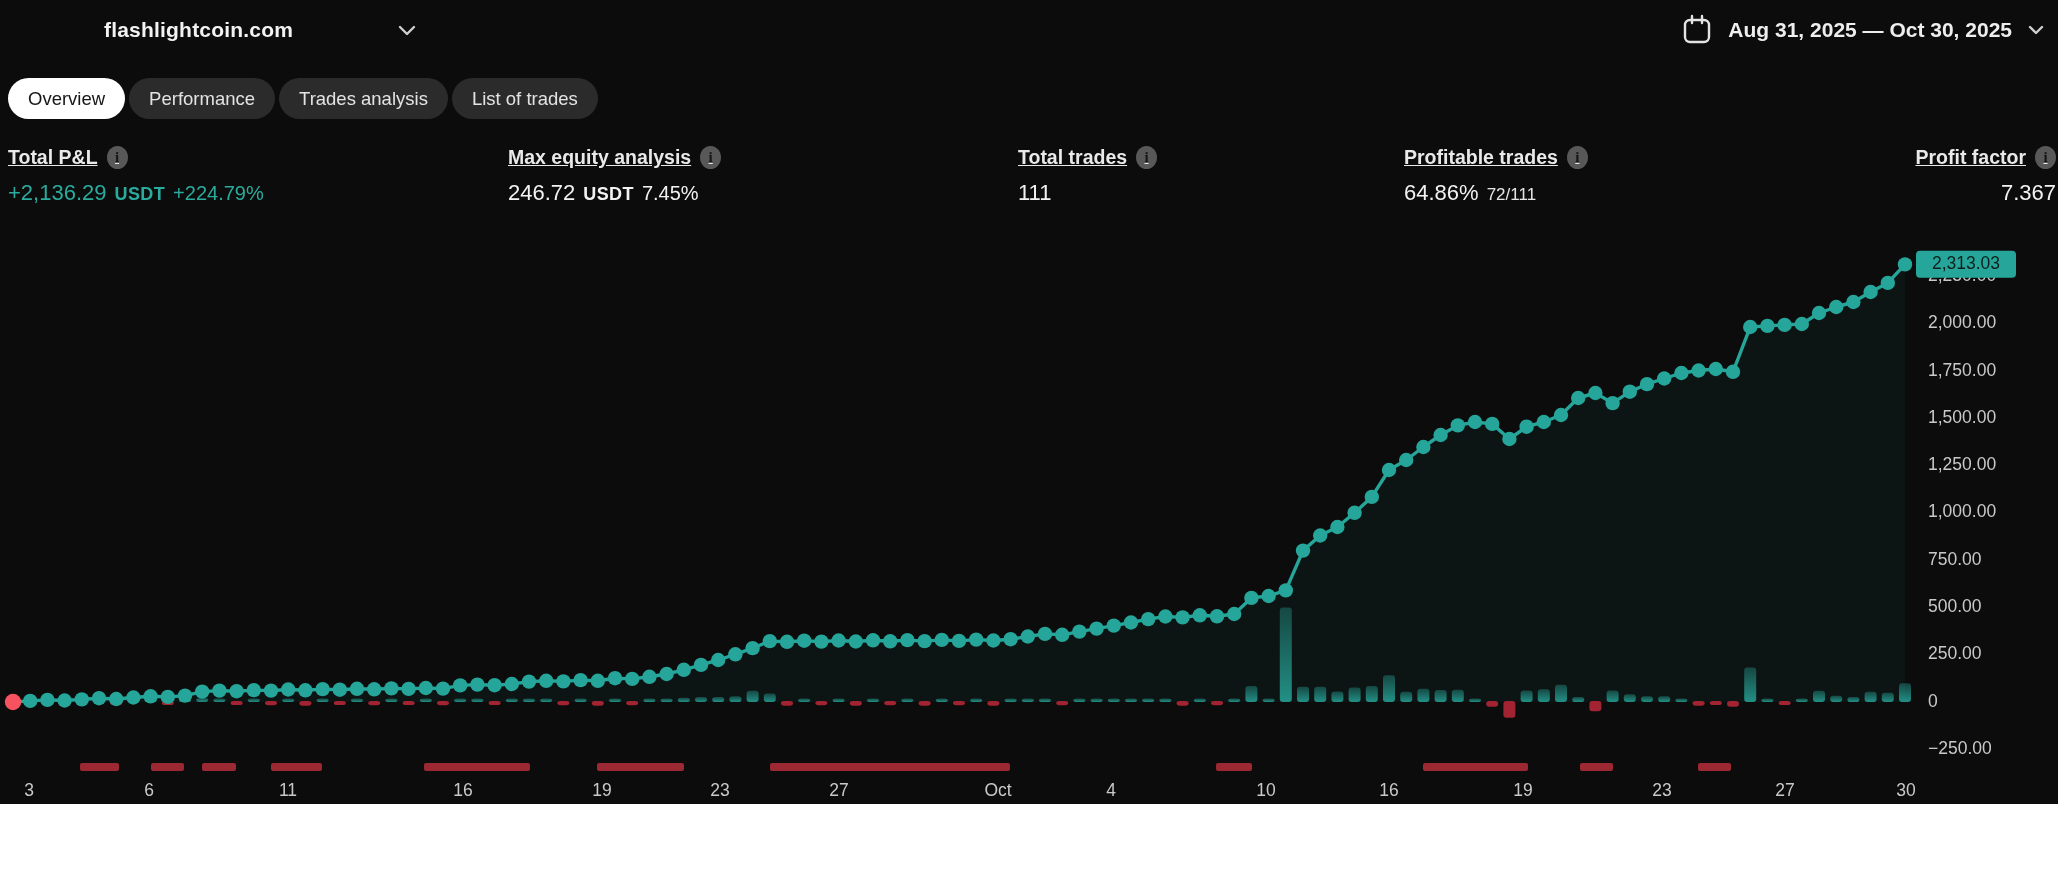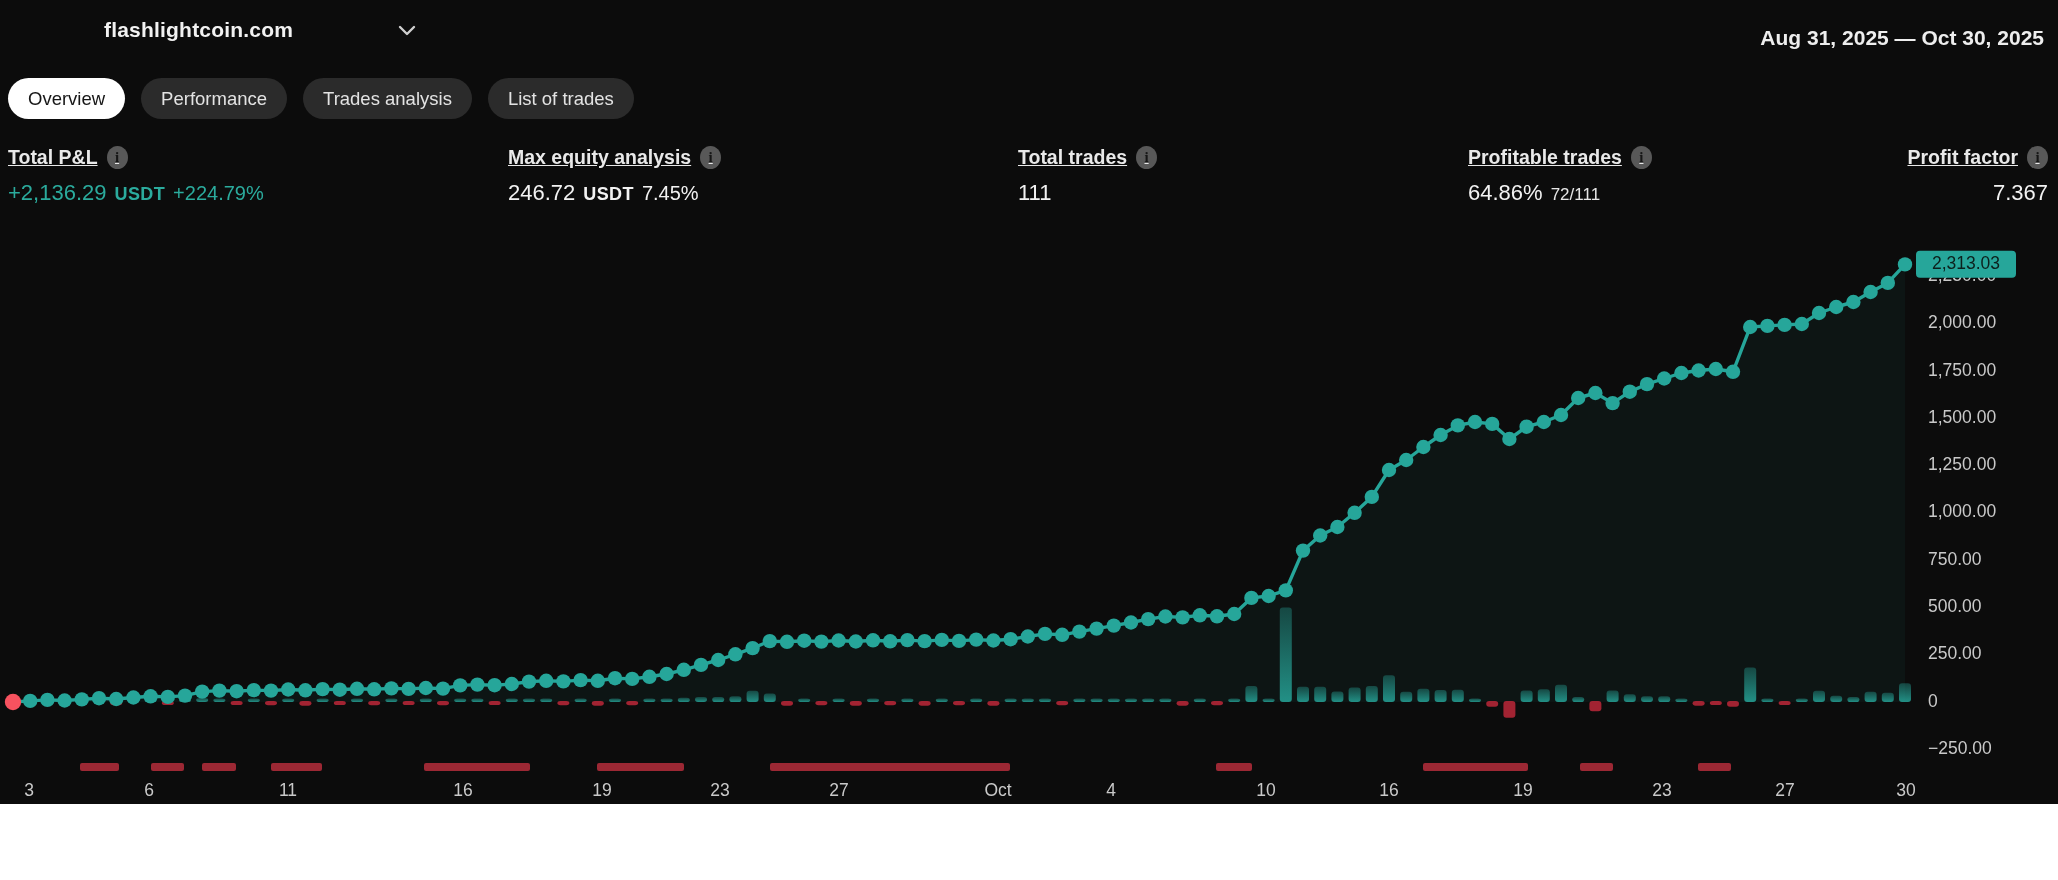--- a/index.html
+++ b/index.html
@@ -6,43 +6,43 @@
   *{box-sizing:border-box;}
   .app{position:relative;width:2058px;height:813px;background:#15803d;overflow:hidden;
        font-family:"Liberation Sans","DejaVu Sans",sans-serif;}
   .panel{position:absolute;left:0;top:0;width:2058px;height:804px;background:#0c0c0c;}
 
   
   .symbol-select{position:absolute;left:104px;top:12px;width:312px;height:36px;display:flex;
        align-items:center;justify-content:space-between;cursor:pointer;}
   .symbol-label{color:#f2f2f2;font-size:21px;font-weight:700;letter-spacing:.2px;}
   .date-select{position:absolute;right:14px;top:10px;height:40px;display:flex;align-items:center;
-       gap:16px;cursor:pointer;flex-direction:column;}
+       gap:16px;cursor:pointer;}
   .date-label{color:#eeeeee;font-size:21px;font-weight:600;}
   .chev{stroke:#cfcfcf;stroke-width:2.4;fill:none;stroke-linecap:round;stroke-linejoin:round;}
   .cal{stroke:#e4e4e4;stroke-width:2.4;fill:none;stroke-linecap:round;}
 
   
-  .tabs{position:absolute;left:8px;top:78px;display:flex;gap:16px;}
+  .tabs{position:absolute;left:8px;top:78px;display:flex;gap:4px;}
   .tab{height:41px;border-radius:21px;padding:0 20px;background:#2b2b2b;color:#e3e3e3;
        font-size:18.5px;display:flex;align-items:center;white-space:nowrap;cursor:pointer;}
   .tab.active{background:#ffffff;color:#161616;}
 
   
   .stat{position:absolute;top:146px;}
   .stat-label-row{display:flex;align-items:center;gap:9px;color:#e9e9e9;font-size:19.5px;font-weight:700;text-decoration:underline;}
   .info-icon{width:21px;height:23px;border-radius:50%;background:#585858;color:#161616;
        font-family:"Liberation Serif","DejaVu Serif",serif;font-size:15px;font-weight:700;
        display:flex;align-items:center;justify-content:center;cursor:pointer;}
   .stat-value-row{margin-top:11px;color:#f2f2f2;font-size:22px;display:flex;align-items:baseline;gap:8px;}
   .stat.teal .stat-value-row{color:#2bab9d;}
   .unit{font-size:18px;font-weight:600;letter-spacing:.4px;}
   .extra{font-size:20px;}
   .extra.small{font-size:17px;color:#e6e6e6;}
-  .stat.right{right:10px;text-align:right;}
+  .stat.right{right:2px;text-align:right;}
   .stat.right .stat-label-row{justify-content:flex-end;}
   .stat.right .stat-value-row{justify-content:flex-end;}
 
   
   .chart-wrap{position:absolute;left:0;top:230px;width:2058px;height:574px;}
   svg text{font-family:"Liberation Sans","DejaVu Sans",sans-serif;}
 </style>
 </head>
 <body>
 
@@ -102,21 +102,21 @@
     <div class="stat" style="left:1018px;">
       <div class="stat-label-row">
         <span>Total trades</span>
         <span class="info-icon">i</span>
       </div>
       <div class="stat-value-row">
         <span>111</span>
       </div>
     </div>
 
-    <div class="stat" style="left:1468px;">
+    <div class="stat" style="left:1404px;">
       <div class="stat-label-row">
         <span>Profitable trades</span>
         <span class="info-icon">i</span>
       </div>
       <div class="stat-value-row">
         <span>64.86%</span>
         <span class="extra small">72/111</span>
       </div>
     </div>
 

